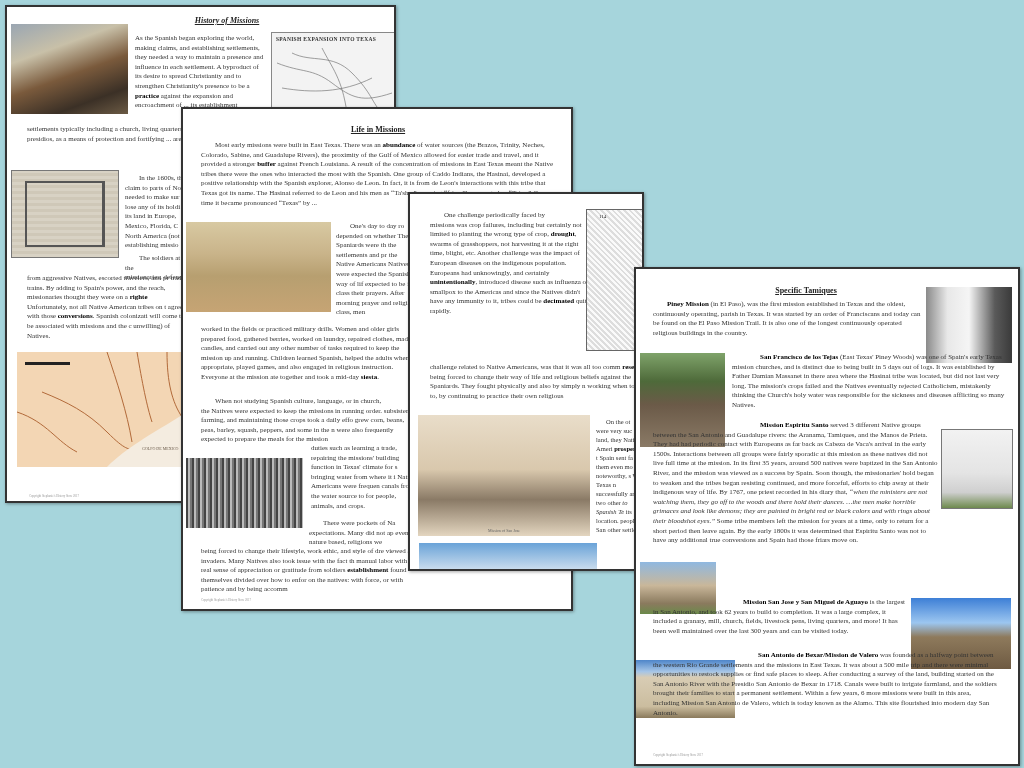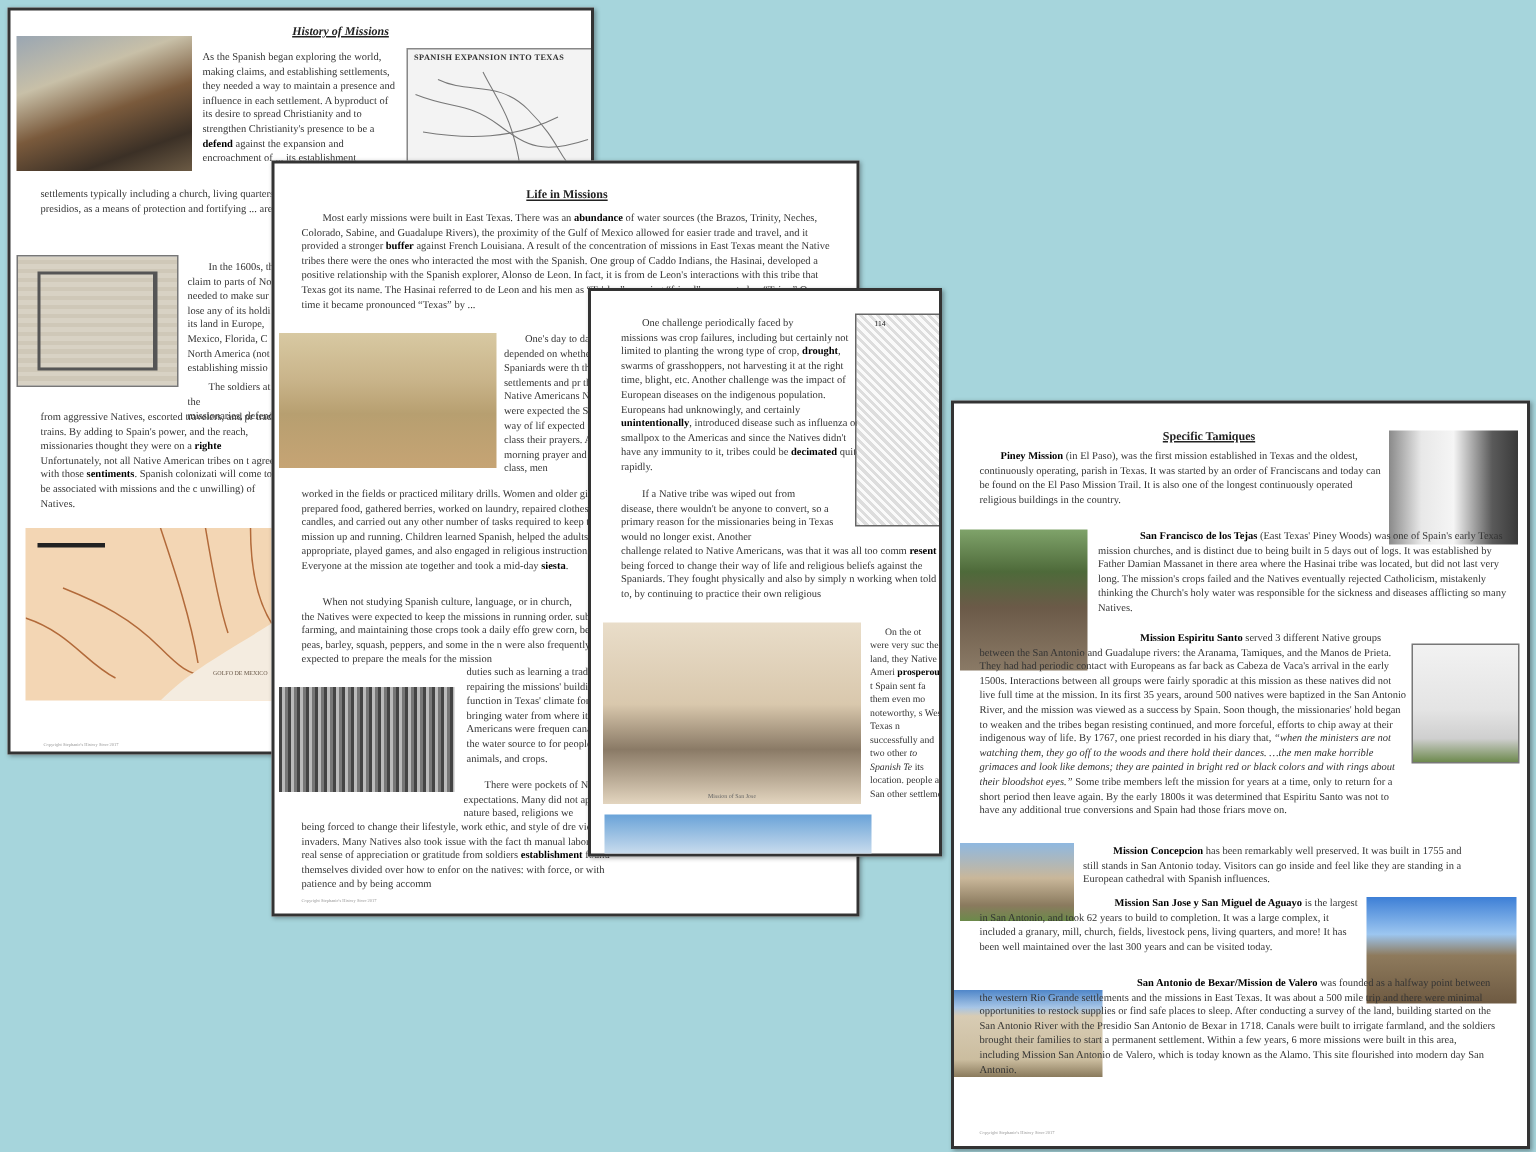--- a/index.html
+++ b/index.html
@@ -8,21 +8,21 @@
   .page{position:absolute;background:#fff;border:2px solid #333;box-shadow:1px 1px 3px rgba(0,0,0,.35);overflow:hidden;box-sizing:border-box;}
   .page .title{position:absolute;font-weight:bold;text-decoration:underline;font-size:8px;text-align:center;}
   .txt{position:absolute;font-size:7px;line-height:9.6px;color:#333;}
   .txt b{color:#000;}
   .txt p{margin:0;text-indent:14px;}
   .footer{position:absolute;font-size:3px;color:#999;}
   .img{position:absolute;overflow:hidden;}
   
   #p1{left:5px;top:5px;width:391px;height:498px;z-index:1;}
   #p2{left:181px;top:107px;width:392px;height:504px;z-index:2;text-decoration:underline;}
-  #p3{left:392px;top:192px;width:236px;height:379px;z-index:3;}
+  #p3{left:408px;top:192px;width:236px;height:379px;z-index:3;}
   #p4{left:634px;top:267px;width:386px;height:499px;z-index:4;}
   .painting{background:linear-gradient(160deg,#9aa6b2 0%,#c8c0a8 30%,#7a5a3c 55%,#3b3026 80%,#6b5a44 100%);}
   .plan{background:repeating-linear-gradient(0deg,#d8d2c4 0 3px,#cfc8b8 3px 6px);border:1px solid #777;}
   .plan:after{content:"";position:absolute;left:12%;top:12%;right:12%;bottom:12%;border:2px solid #555;border-right-width:3px;}
   .mapgray{background:#f3f3f3;border:1px solid #888;}
   .mapgray .lab{position:absolute;left:4px;top:3px;font-size:5.5px;font-weight:bold;letter-spacing:.3px;color:#333;}
   .mapgray svg,.maptan svg{position:absolute;left:0;top:0;}
   .maptan{background:#f3d6b4;}
   .mural{background:linear-gradient(180deg,#d8c9a2 0%,#c9b48a 35%,#b79f70 60%,#c6a474 100%);}
   .engraving{background:repeating-linear-gradient(90deg,#444 0 2px,#bbb 2px 4px,#777 4px 6px);}
@@ -45,34 +45,34 @@
   <div class="img mapgray" style="left:264px;top:25px;width:122px;height:86px;">
     <span class="lab">SPANISH EXPANSION INTO TEXAS</span>
     <svg width="122" height="86">
       <path d="M5 30 C30 40 40 35 60 50 S90 70 120 60" stroke="#777" fill="none" stroke-width="0.7"></path>
       <path d="M20 20 C40 30 60 20 80 40 S100 70 110 80" stroke="#777" fill="none" stroke-width="0.7"></path>
       <path d="M50 15 C60 35 70 45 75 80" stroke="#777" fill="none" stroke-width="0.7"></path>
       <path d="M10 55 C40 60 70 60 100 45" stroke="#777" fill="none" stroke-width="0.7"></path>
     </svg>
   </div>
   <div class="txt" style="left:128px;top:27px;width:130px;">
-    As the Spanish began exploring the world, making claims, and establishing settlements, they needed a way to maintain a presence and influence in each settlement. A byproduct of its desire to spread Christianity and to strengthen Christianity's presence to be a <b>defend</b> against the expansion and encroachment of ... its establishment
+    As the Spanish began exploring the world, making claims, and establishing settlements, they needed a way to maintain a presence and influence in each settlement. A byproduct of its desire to spread Christianity and to strengthen Christianity's presence to be a <b>practice</b> against the expansion and encroachment of ... its establishment
   </div>
   <div class="txt" style="left:20px;top:118px;width:360px;">
     settlements typically including a church, living quarters ... buildings) in North America. Missions were frequently ... to presidios, as a means of protection and fortifying ... area.
   </div>
   <div class="img plan" style="left:4px;top:163px;width:106px;height:86px;"></div>
   <div class="txt" style="left:118px;top:167px;width:60px;">
     <p>In the 1600s, th</p>claim to parts of No needed to make sur lose any of its holdi its land in Europe, Mexico, Florida, C North America (not establishing missio
   </div>
   <div class="txt" style="left:118px;top:247px;width:60px;">
     <p>The soldiers at the</p>missionaries, defend
   </div>
   <div class="txt" style="left:20px;top:267px;width:160px;">
-    from aggressive Natives, escorted travelers, and pr trade trains. By adding to Spain's power, and the reach, missionaries thought they were on a <b>righte</b> Unfortunately, not all Native American tribes on t agreed with those <b>sentiments</b>. Spanish colonizati will come to be associated with missions and the c unwilling) of Natives.
+    from aggressive Natives, escorted travelers, and pr trade trains. By adding to Spain's power, and the reach, missionaries thought they were on a <b>righte</b> Unfortunately, not all Native American tribes on t agreed with those <b>conversions</b>. Spanish colonizati will come to be associated with missions and the c unwilling) of Natives.
   </div>
   <div class="img maptan" style="left:10px;top:345px;width:170px;height:115px;">
     <svg width="170" height="115">
       <rect x="8" y="10" width="45" height="3" fill="#222"></rect>
       <path d="M0 60 C30 70 40 90 60 100" stroke="#b26a3a" fill="none" stroke-width="1"></path>
       <path d="M25 40 C50 50 70 60 90 80 S110 95 120 100" stroke="#b26a3a" fill="none" stroke-width="1"></path>
       <path d="M90 0 C100 30 110 60 115 90" stroke="#b26a3a" fill="none" stroke-width="1"></path>
       <path d="M120 0 C125 30 130 55 135 70" stroke="#b26a3a" fill="none" stroke-width="1"></path>
       <path d="M150 0 C150 30 155 50 165 65" stroke="#b26a3a" fill="none" stroke-width="1"></path>
       <path d="M90 115 C110 95 130 85 170 60 L170 115 Z" fill="#f4ece0"></path>
@@ -110,23 +110,20 @@
   <div class="footer" style="left:18px;top:489px;">Copyright Stephanie's History Store 2017</div>
 </div>
 
 <div class="page" id="p3">
   <div class="txt" style="left:20px;top:17px;width:160px;">
     <p>One challenge periodically faced by</p>missions was crop failures, including but certainly not limited to planting the wrong type of crop, <b>drought</b>, swarms of grasshoppers, not harvesting it at the right time, blight, etc. Another challenge was the impact of European diseases on the indigenous population. Europeans had unknowingly, and certainly <b>unintentionally</b>, introduced disease such as influenza or smallpox to the Americas and since the Natives didn't have any immunity to it, tribes could be <b>decimated</b> quite rapidly.
   </div>
   <div class="img codex" style="left:176px;top:15px;width:60px;height:140px;">
     <span style="position:absolute;left:12px;top:4px;font-size:5px;">114</span>
   </div>
-  <div class="txt" style="left:20px;top:131px;width:160px;">
-    <p>If a Native tribe was wiped out from</p>disease, there wouldn't be anyone to convert, so a primary reason for the missionaries being in Texas would no longer exist. Another
-  </div>
   <div class="txt" style="left:20px;top:169px;width:215px;">
     challenge related to Native Americans, was that it was all too comm <b>resent</b> being forced to change their way of life and religious beliefs against the Spaniards. They fought physically and also by simply n working when told to, by continuing to practice their own religious
   </div>
   <div class="img sanjose" style="left:8px;top:221px;width:172px;height:121px;">
     <span style="position:absolute;left:0;right:0;bottom:3px;text-align:center;font-size:4px;color:#666;">Mission of San Jose</span>
   </div>
   <div class="txt" style="left:186px;top:223px;width:50px;font-size:6.5px;line-height:9px;">
     <p style="text-indent:10px">On the ot</p>were very suc the land, they Native Ameri <b>prosperous</b> t Spain sent fa them even mo noteworthy, s West Texas n successfully and two other <i>to Spanish Te</i> its location. people at San other settleme
   </div>
   <div class="img ruins" style="left:9px;top:349px;width:178px;height:92px;"></div>
@@ -141,23 +138,20 @@
   </div>
   <div class="img logchurch" style="left:4px;top:84px;width:85px;height:94px;"></div>
   <div class="txt" style="left:96px;top:84px;width:280px;">
     <p style="text-indent:28px"><b>San Francisco de los Tejas</b><span> (East Texas' Piney Woods) was one of Spain's early Texas mission churches, and is distinct due to being built in 5 days out of logs. It was established by Father Damian Massanet in there area where the Hasinai tribe was located, but did not last very long. The mission's crops failed and the Natives eventually rejected Catholicism, mistakenly thinking the Church's holy water was responsible for the sickness and diseases afflicting so many Natives.</span></p>
   </div>
   <div class="img espiritu" style="left:305px;top:160px;width:70px;height:78px;"></div>
   <div class="txt" style="left:17px;top:152px;width:285px;">
     <p style="text-indent:107px"><b>Mission Espiritu Santo</b><span> served 3 different Native groups between the San Antonio and Guadalupe rivers: the Aranama, Tamiques, and the Manos de Prieta. They had had periodic contact with Europeans as far back as Cabeza de Vaca's arrival in the early 1500s. Interactions between all groups were fairly sporadic at this mission as these natives did not live full time at the mission. In its first 35 years, around 500 natives were baptized in the San Antonio River, and the mission was viewed as a success by Spain. Soon though, the missionaries' hold began to weaken and the tribes began resisting continued, and more forceful, efforts to chip away at their indigenous way of life. By 1767, one priest recorded in his diary that, </span><i>“when the ministers are not watching them, they go off to the woods and there hold their dances. …the men make horrible grimaces and look like demons; they are painted in bright red or black colors and with rings about their bloodshot eyes.”</i><span> Some tribe members left the mission for years at a time, only to return for a short period then leave again. By the early 1800s it was determined that Espiritu Santo was not to have any additional true conversions and Spain had those friars move on.</span></p>
   </div>
   <div class="img concepcion" style="left:4px;top:293px;width:76px;height:52px;"></div>
-  <div class="txt" style="left:86px;top:294px;width:260px;">
-    <p style="text-indent:20px"><b>Mission Concepcion</b><span> has been remarkably well preserved. It was built in 1755 and still stands in San Antonio today. Visitors can go inside and feel like they are standing in a European cathedral with Spanish influences.</span></p>
-  </div>
   <div class="img sanjose2" style="left:275px;top:329px;width:100px;height:71px;"></div>
   <div class="txt" style="left:17px;top:329px;width:255px;">
     <p style="text-indent:90px"><b>Mission San Jose y San Miguel de Aguayo</b><span> is the largest in San Antonio, and took 62 years to build to completion. It was a large complex, it included a granary, mill, church, fields, livestock pens, living quarters, and more! It has been well maintained over the last 300 years and can be visited today.</span></p>
   </div>
   <div class="img alamo" style="left:0px;top:391px;width:99px;height:58px;"></div>
   <div class="txt" style="left:17px;top:382px;width:345px;">
     <p style="text-indent:105px"><b>San Antonio de Bexar/Mission de Valero</b><span> was founded as a halfway point between the western Rio Grande settlements and the missions in East Texas. It was about a 500 mile trip and there were minimal opportunities to restock supplies or find safe places to sleep. After conducting a survey of the land, building started on the San Antonio River with the Presidio San Antonio de Bexar in 1718. Canals were built to irrigate farmland, and the soldiers brought their families to start a permanent settlement. Within a few years, 6 more missions were built in this area, including Mission San Antonio de Valero, which is today known as the Alamo. This site flourished into modern day San Antonio.</span></p>
   </div>
   <div class="footer" style="left:17px;top:484px;">Copyright Stephanie's History Store 2017</div>
 </div>

